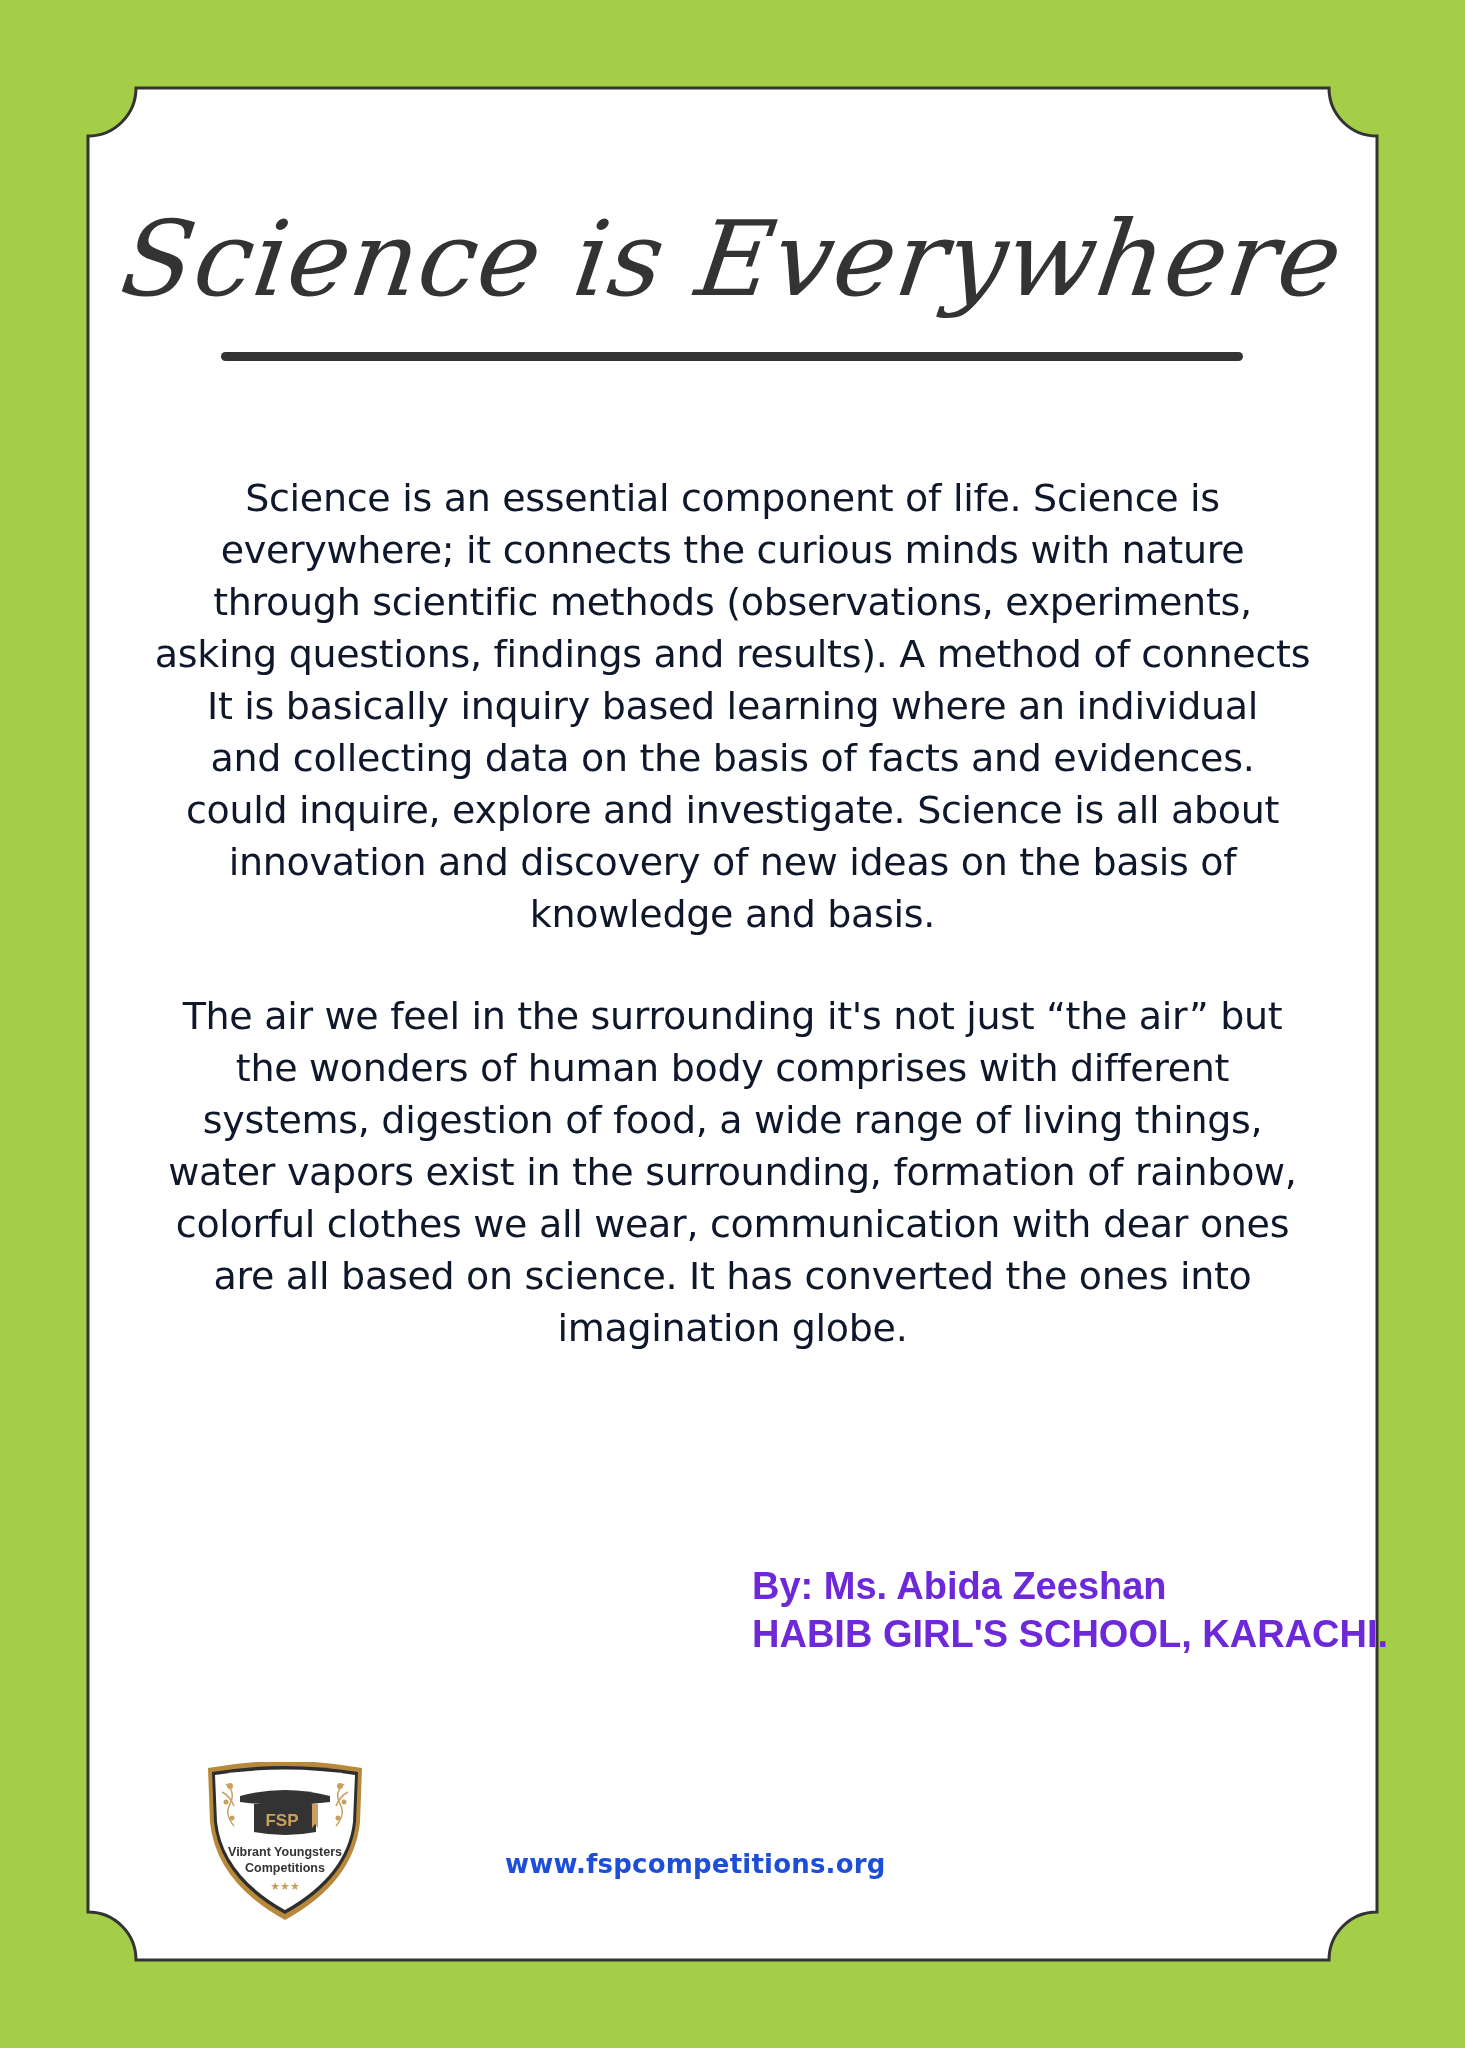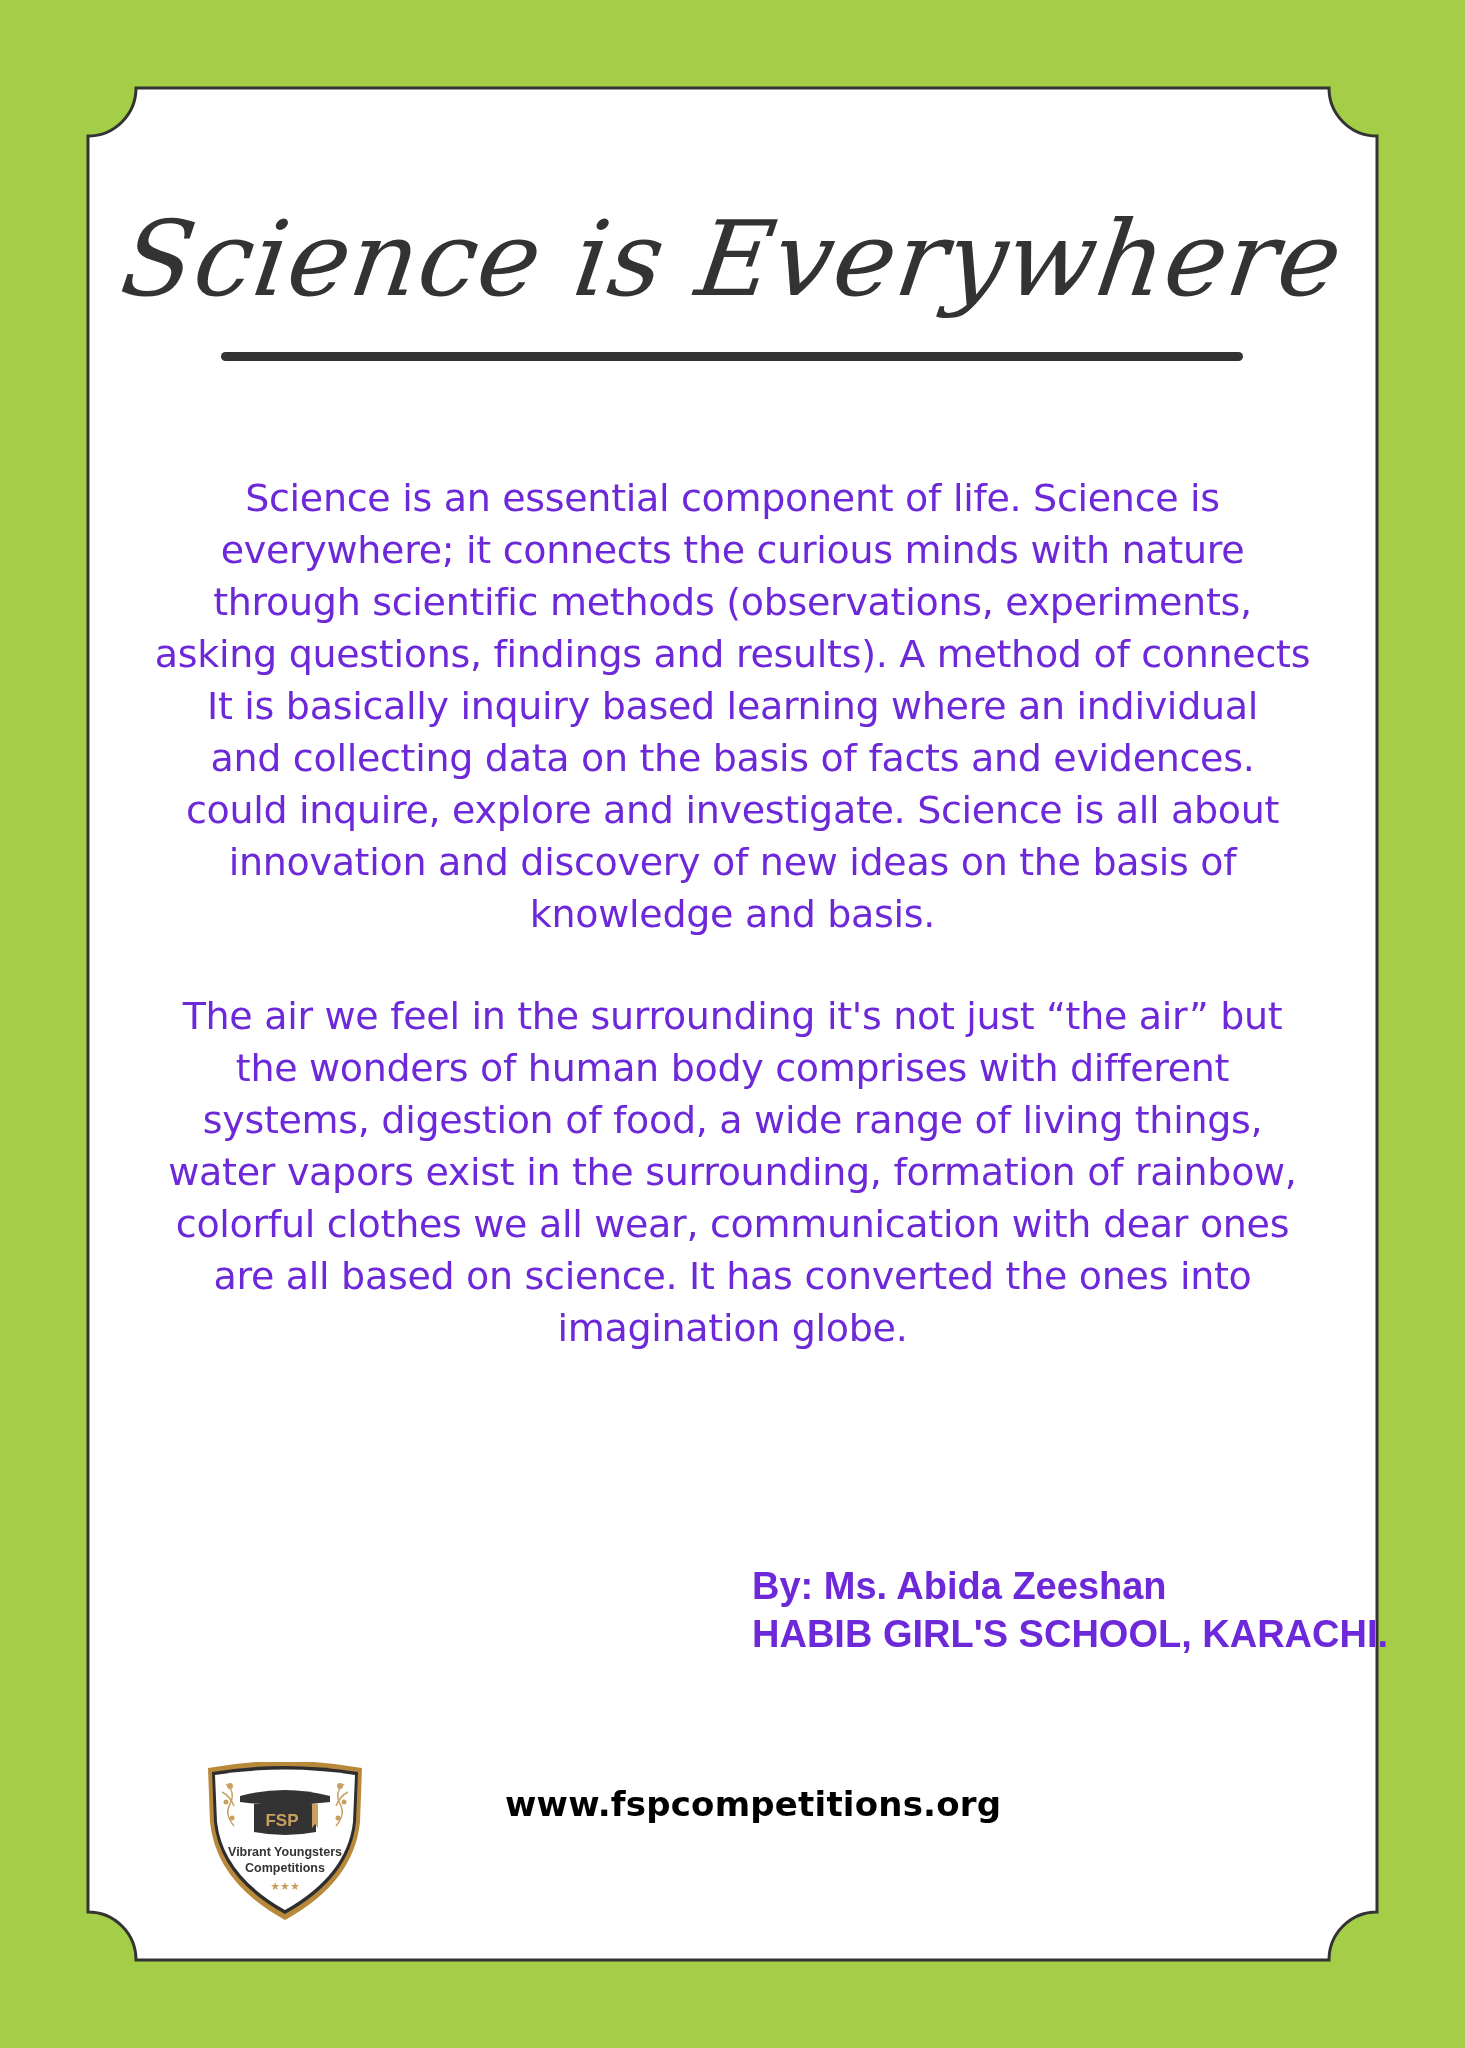--- a/index.html
+++ b/index.html
@@ -45,45 +45,45 @@
       border-radius: 5px;
       background: #333333;
     }
     .body-text {
       position: absolute;
       left: 30px; right: 30px;
       text-align: center;
       font-family: "DejaVu Sans", sans-serif;
       font-size: 38px;
       line-height: 52px;
-      color: #6d28d9;
+      color: #0f172a;
       letter-spacing: -0.3px;
     }
     .para1 { top: 384px; }
     .para2 { top: 902px; }
     .line { display: block; white-space: nowrap; }
     .byline {
       position: absolute;
       left: 664px;
       top: 1474px;
       font-family: "Liberation Sans", sans-serif;
       font-weight: bold;
       font-size: 38px;
       line-height: 48px;
       color: #6d28d9;
     }
     .byline span { display: block; white-space: nowrap; }
     .website {
       position: absolute;
       left: 417px;
-      top: 1696px;
+      top: 1761px;
       font-family: "DejaVu Sans", sans-serif;
       font-weight: bold;
-      font-size: 34px;
-      color: #000000;
+      font-size: 26px;
+      color: #1d4ed8;
       letter-spacing: 0.2px;
       text-decoration: none;
     }
     .logo {
       position: absolute;
       left: 116px;
       top: 1674px;
       width: 162px;
       height: 160px;
     }

